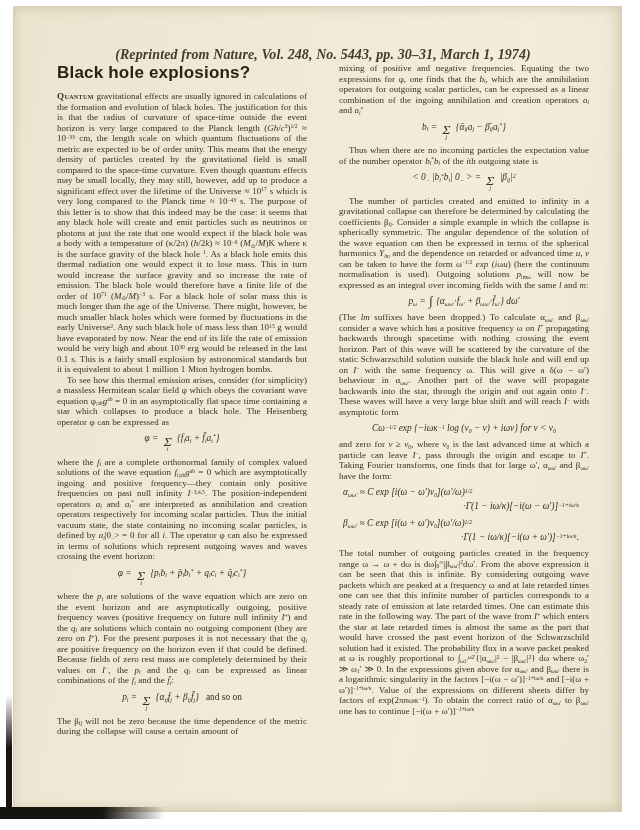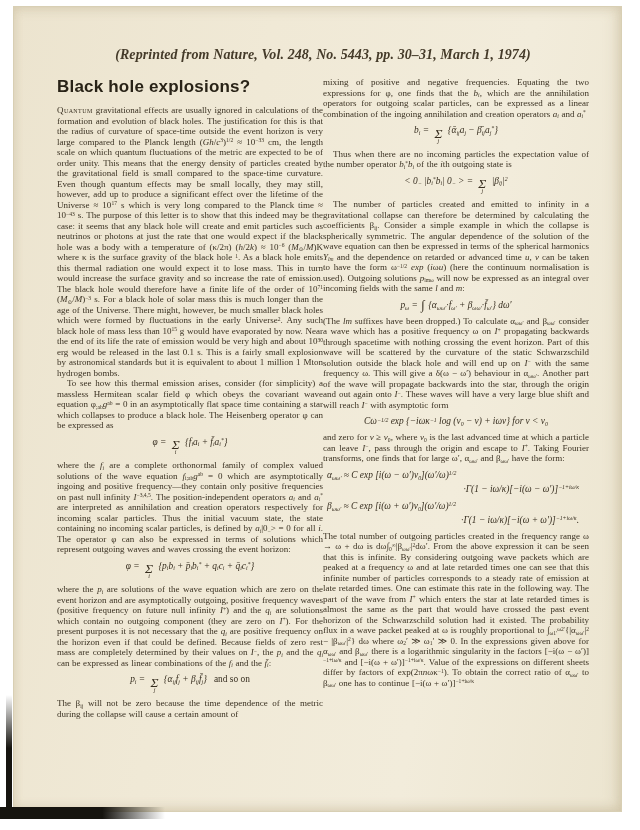--- a/index.html
+++ b/index.html
@@ -27,33 +27,33 @@
     position:absolute;left:6px;top:695px;width:6px;height:118px;
     background:linear-gradient(rgba(22,20,15,0) 0%, var(--shadow) 45%);
   }
   .content{
     position:absolute;left:43px;top:40px;width:532px;color:var(--ink);
   }
   .reprint{
     text-align:center;font-style:italic;font-weight:bold;font-size:14px;
     letter-spacing:0.1px;color:#453b2a;
   }
-  .cols{display:flex;gap:0;margin-top:14px;}
+  .cols{display:flex;gap:32px;}
   .col{flex:1;min-width:0;}
   h1.title{
     font-family:"Liberation Sans","DejaVu Sans",sans-serif;
     font-size:17px;font-weight:bold;color:#292317;
     margin:0 0 8px 0;letter-spacing:0.2px;
   }
   .para{
     font-size:9px;line-height:10.5px;text-align:justify;margin:0;
     word-spacing:0.3px;
   }
   .para.indent{text-indent:10px;}
-  .sc{font-variant:small-caps;letter-spacing:0.4px;}
+  .sc{font-variant:small-caps;letter-spacing:0.4px;font-weight:bold;}
   sup,sub{font-size:0.62em;line-height:0;position:relative;}
   sup{top:-0.45em;vertical-align:baseline;}
   sub{top:0.28em;vertical-align:baseline;}
   .eq{
     margin:5px 0;text-align:center;font-size:9.4px;font-style:italic;
     line-height:12px;color:#352c1e;
   }
   .eq .l1{text-align:left;padding-left:4px;}
   .eq .l2{text-align:right;padding-right:10px;margin-top:2px;}
   .rm{font-style:normal;text-align:center;}

